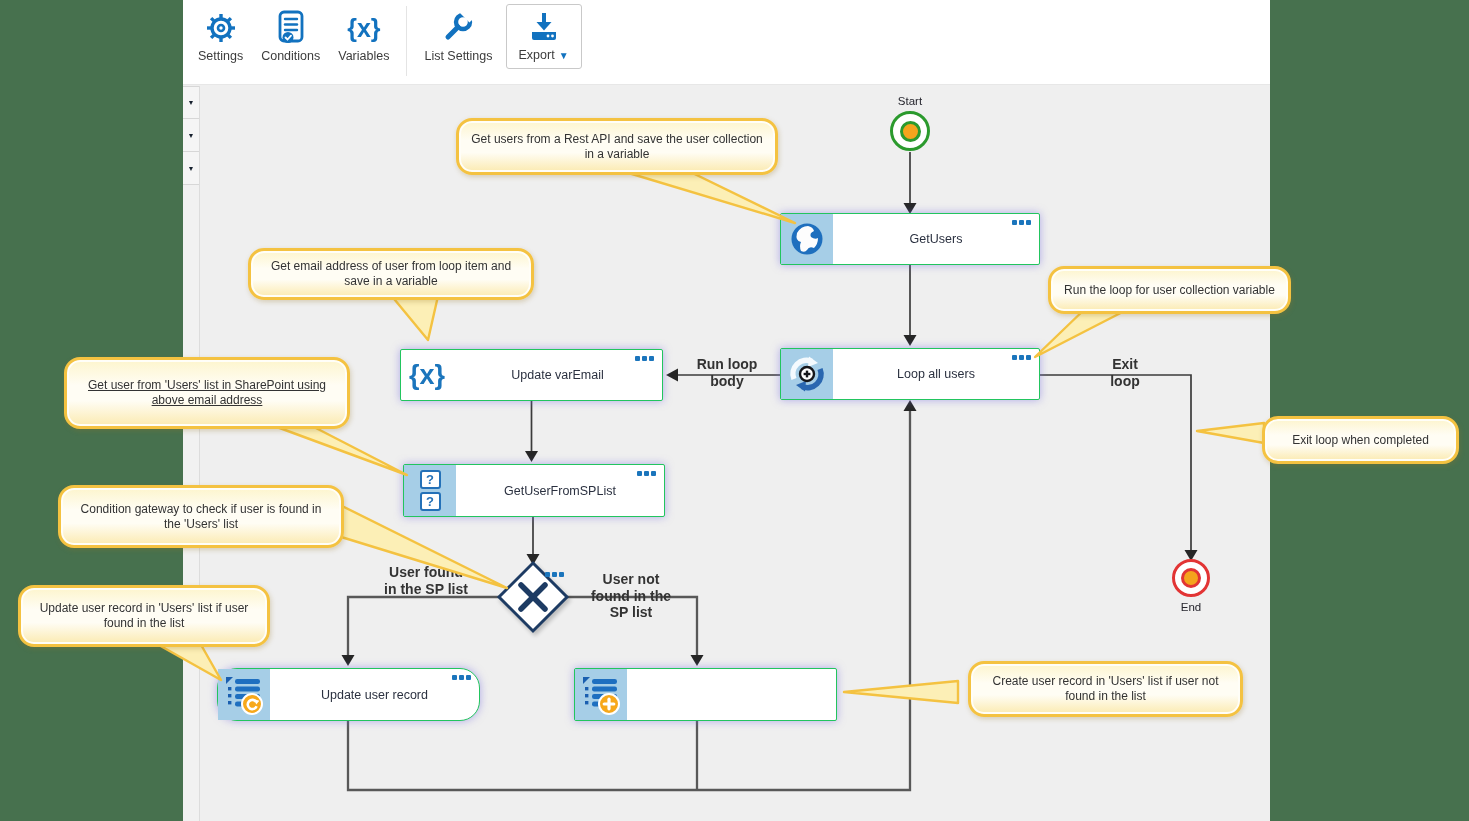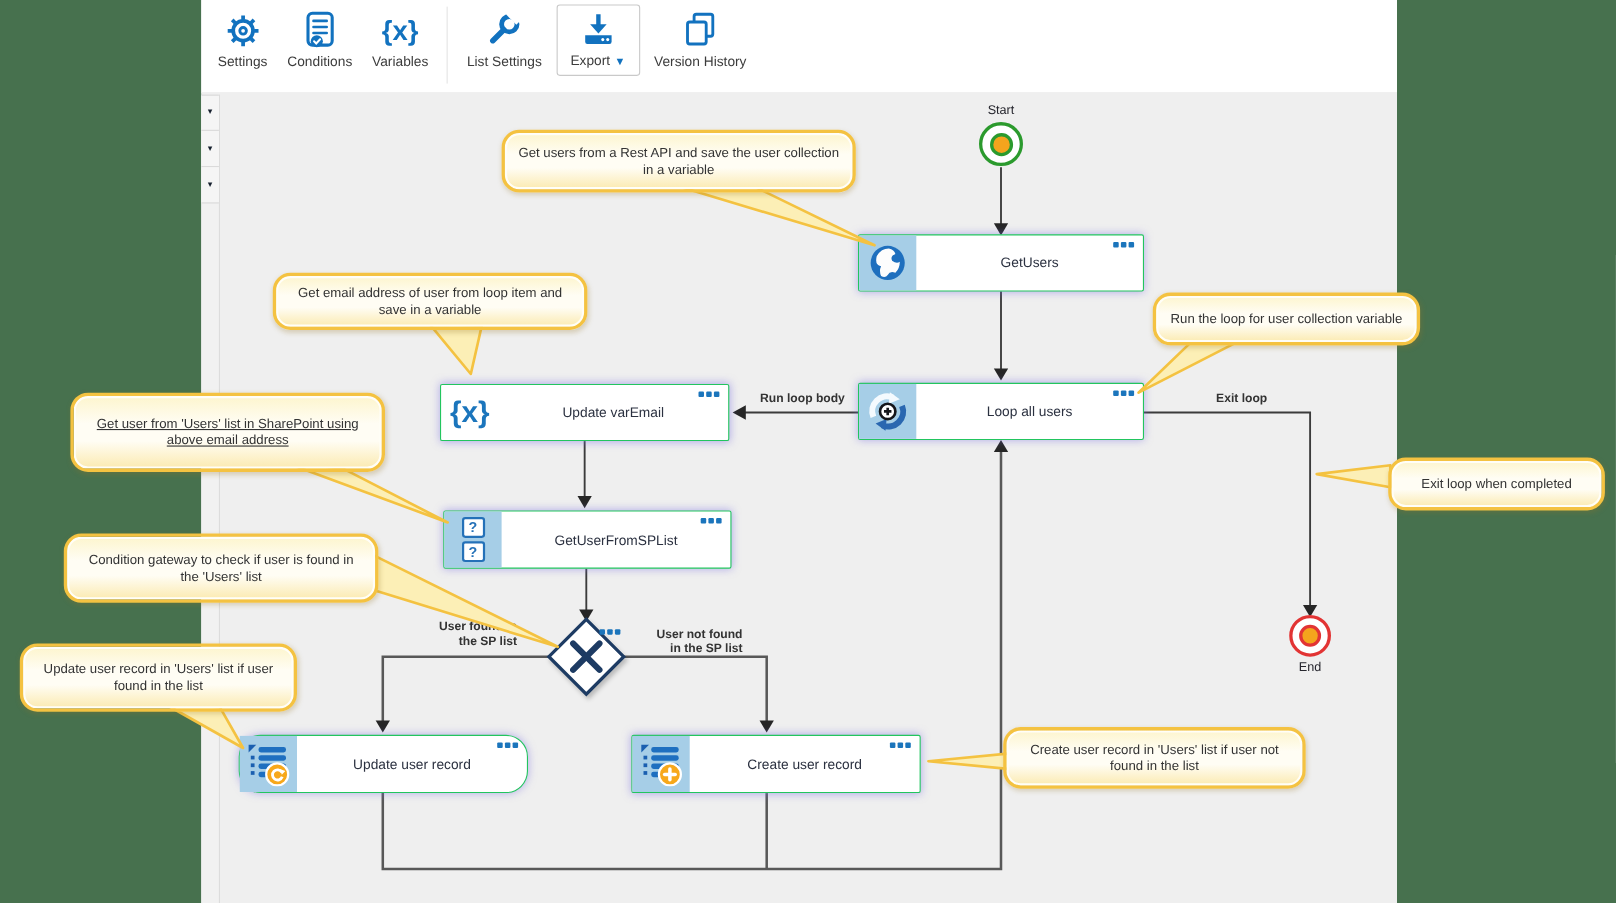--- a/index.html
+++ b/index.html
@@ -55,22 +55,22 @@
            align-items:center; justify-content:center; cursor:pointer; }
   .event-start { left:890px; top:111px; width:40px; height:40px; border:3px solid #2b9a2d; }
   .event-start .core { width:21px; height:21px; border-radius:50%; background:#f4a41d; border:3px solid #2b9a2d; }
   .event-end { left:1172px; top:559px; width:38px; height:38px; border:3px solid #e23434; }
   .event-end .core { width:20px; height:20px; border-radius:50%; background:#f4a41d; border:3px solid #e23434; }
   .event-label { position:absolute; z-index:3; font-size:11.5px; color:#26262e; text-align:center; }
 
   .gateway { position:absolute; left:494px; top:557px; width:78px; height:82px; z-index:3; cursor:pointer; }
   .gateway svg { filter:drop-shadow(2px 3px 2px rgba(0,0,0,.22)); }
 
-  .edge-label { position:absolute; z-index:3; font-size:11px; font-weight:bold; color:#333;
-                text-align:right; line-height:1.18; }
+  .edge-label { position:absolute; z-index:3; font-size:14px; font-weight:bold; color:#333;
+                text-align:center; line-height:1.18; }
 
   
   .callout { position:absolute; z-index:5;
              background:linear-gradient(180deg,#fdf5cd 0%,#fffdf4 38%,#fffdf4 62%,#fbeab0 100%);
              border:3px solid #f4c241; border-radius:16px;
              box-shadow:inset 0 0 0 2px #fffef8, 1px 2px 5px rgba(150,120,40,.28);
              font-size:12px; color:#333; display:flex; align-items:center; justify-content:center;
              text-align:center; line-height:1.25; padding:4px 12px; }
 </style>
 </head>
@@ -146,29 +146,20 @@
           <path d="M5,21 H29 V27 Q29,29 27,29 H7 Q5,29 5,27 Z" fill="#1272bf"></path>
           <circle cx="21" cy="25" r="1.4" fill="#fff"></circle>
             <circle cx="25.5" cy="25" r="1.4" fill="#fff"></circle>
         </svg>
       </span>
       <span class="tb-label">
         <span>Export</span><span class="caret">▼</span>
       </span>
     </div>
 
-    <div class="tb-item">
-      <span class="tb-icon">
-        <svg width="36" height="34" viewBox="0 0 36 34">
-          <rect x="12" y="2" width="17" height="20" rx="2" fill="#fff" stroke="#1272bf" stroke-width="2.6"></rect>
-          <rect x="6" y="9" width="17" height="20" rx="2" fill="#fff" stroke="#1272bf" stroke-width="2.6"></rect>
-        </svg>
-      </span>
-      <span class="tb-label">Version History</span>
-    </div>
   </div>
 
   <div class="panel-strip">
     <div class="panel-btn">
         <span>▼</span>
       </div>
     <div class="panel-btn">
         <span>▼</span>
       </div>
     <div class="panel-btn">
@@ -344,28 +335,20 @@
           <rect x="11" y="19" width="25" height="5" rx="2.2"></rect>
           <rect x="11" y="26.5" width="25" height="5" rx="2.2"></rect>
         </g>
       <circle cx="28" cy="29" r="10" fill="#f7a81b" stroke="#fff" stroke-width="2"></circle>
       <g stroke="#fff" stroke-width="3.2" stroke-linecap="round">
         <line x1="28" y1="24.2" x2="28" y2="33.8"></line>
           <line x1="23.2" y1="29" x2="32.8" y2="29"></line>
       </g>
     </svg>
   </div>
-  <div class="node-body">
-    <span>Create user record</span>
-    <span class="dots">
-        <i></i>
-        <i></i>
-        <i></i>
-      </span>
-  </div>
 </div>
 
 <div class="event event-end">
     <div class="core"></div>
   </div>
 <div class="event-label" style="left:1166px; top:601px; width:50px;">End</div>
 
 <div class="edge-label" style="left:686px; top:356px; width:82px;">Run loop body</div>
 <div class="edge-label" style="left:1098px; top:356px; width:54px;">Exit loop</div>
 <div class="edge-label" style="left:382px; top:564px; width:88px;">User found in the SP list</div>
@@ -383,14 +366,14 @@
     <polygon points="1264,423 1264,443 1197,431"></polygon>
   </g>
 </svg>
 
 <div class="callout" style="left:456px; top:118px; width:322px; height:57px;">Get users from a Rest API and save the user collection in a variable</div>
 <div class="callout" style="left:1048px; top:266px; width:243px; height:48px;">Run the loop for user collection variable</div>
 <div class="callout" style="left:248px; top:248px; width:286px; height:52px;">Get email address of user from loop item and save in a variable</div>
 <div class="callout" style="left:64px; top:357px; width:286px; height:72px;text-decoration:underline;">Get user from 'Users' list in SharePoint using above email address</div>
 <div class="callout" style="left:58px; top:485px; width:286px; height:63px;">Condition gateway to check if user is found in the 'Users' list</div>
 <div class="callout" style="left:18px; top:585px; width:252px; height:62px;">Update user record in 'Users' list if user found in the list</div>
-<div class="callout" style="left:912px; top:661px; width:275px; height:56px;">Create user record in 'Users' list if user not found in the list</div>
+<div class="callout" style="left:968px; top:661px; width:275px; height:56px;">Create user record in 'Users' list if user not found in the list</div>
 <div class="callout" style="left:1262px; top:416px; width:197px; height:48px;">Exit loop when completed</div>
 
 </body></html>

